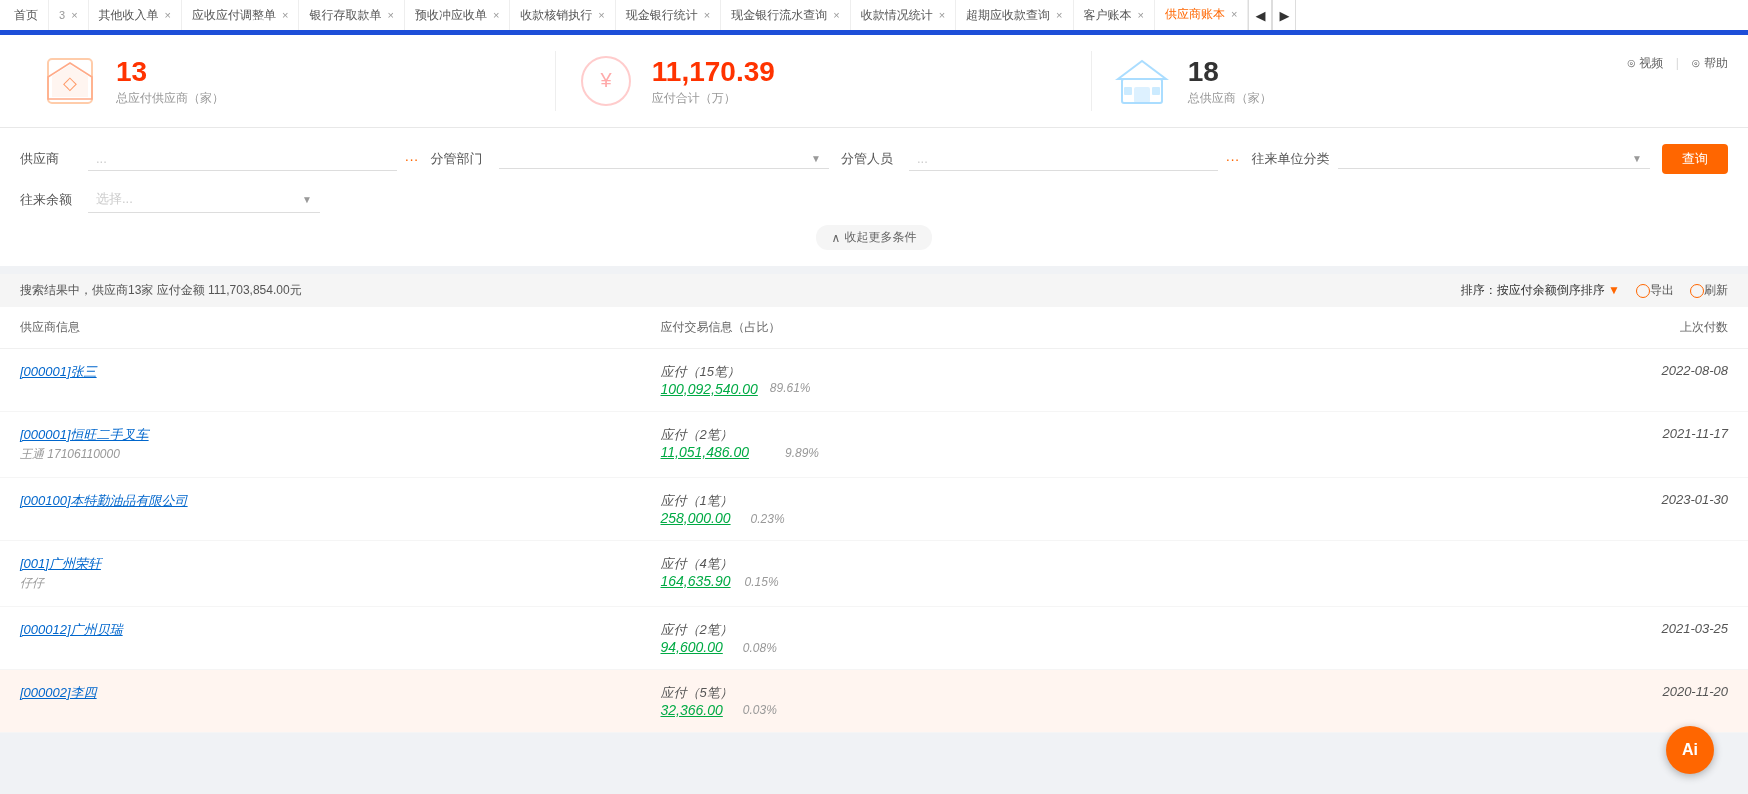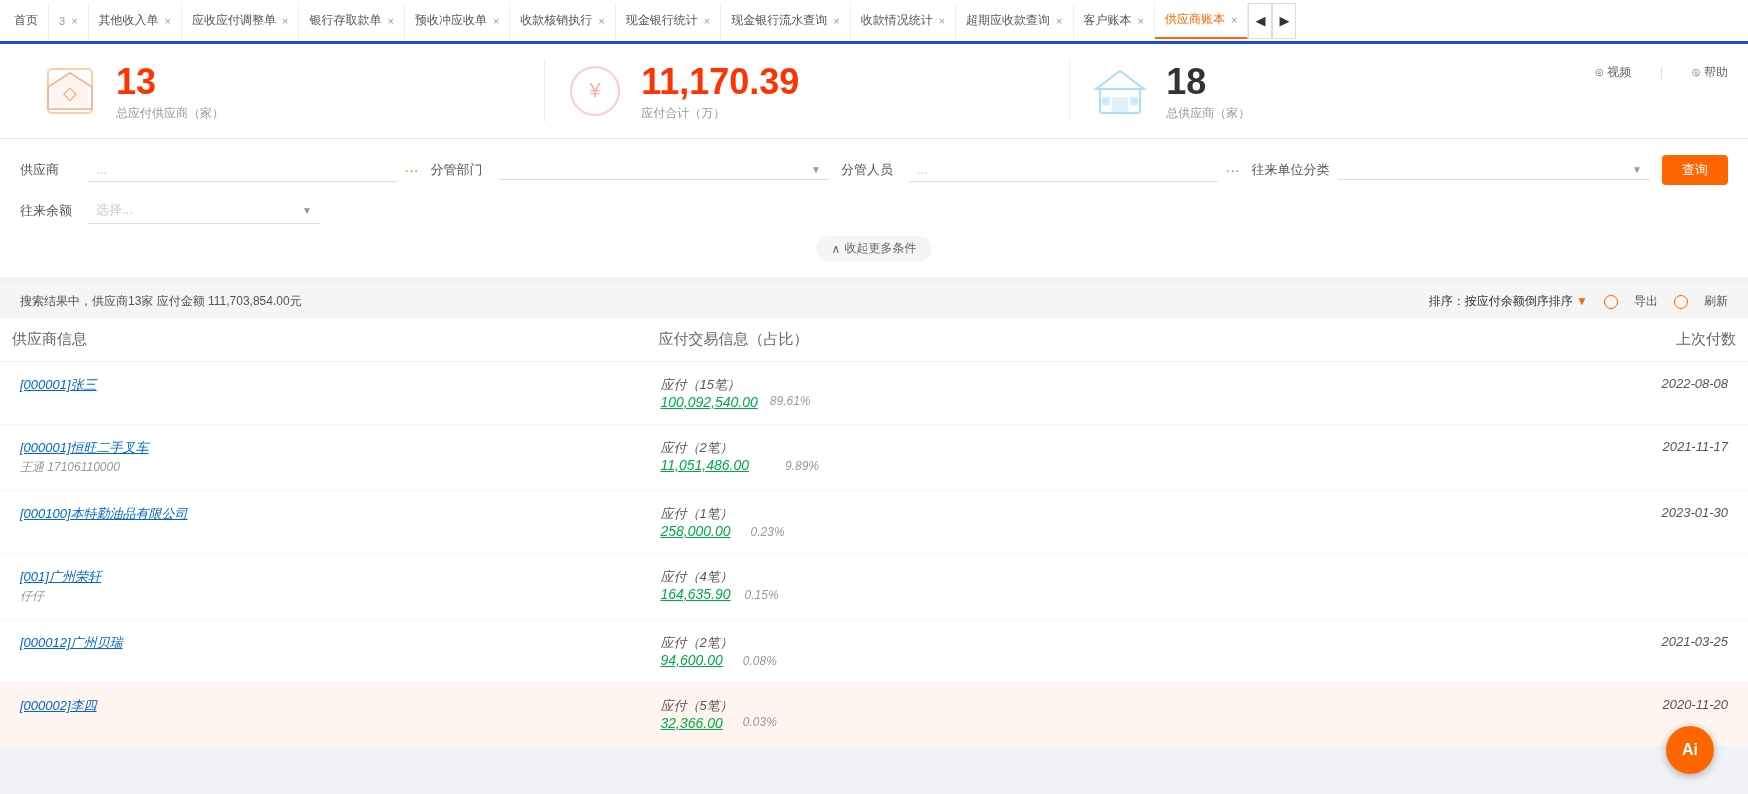--- a/index.html
+++ b/index.html
@@ -3,22 +3,22 @@
   <meta charset="utf-8">
   <style>
     * { margin: 0; padding: 0; box-sizing: border-box; }
     body { font-family: 'Microsoft YaHei', Arial, sans-serif; font-size: 13px; background: #f0f2f5; color: #333; width: 1748px; }
 
     
     .top-nav {
       display: flex;
       align-items: center;
       background: #fff;
-      border-bottom: 3px solid #1d4ed8;
-      height: 44px;
+      border-bottom: 5px solid #1d4ed8;
+      height: 35px;
       padding: 0 4px;
       overflow: hidden;
       text-align: center;
     }
     .nav-tab {
       display: flex;
       align-items: center;
       padding: 0 10px;
       height: 36px;
       font-size: 12px;
@@ -47,37 +47,37 @@
       padding: 0 20px;
     }
     .summary-card + .summary-card { border-left: 1px solid #eee; }
     .card-icon {
       width: 60px;
       height: 60px;
       margin-right: 16px;
       flex-shrink: 0;
     }
     .card-content .big-num {
-      font-size: 36px;
+      font-size: 28px;
       font-weight: bold;
       color: #ff3300;
       line-height: 1.2;
     }
     .card-content .big-num.black { color: #333; }
     .card-content .label {
       font-size: 12px;
       color: #999;
       margin-top: 2px;
     }
     .top-right-links {
       display: flex;
       align-items: flex-start;
       font-size: 12px;
       color: #666;
-      gap: 24px;
+      gap: 8px;
       flex-shrink: 0;
       align-self: flex-start;
       padding-top: 4px;
     }
     .top-right-links span { cursor: pointer; color: #666; }
 
     
     .search-area {
       background: #fff;
       padding: 16px 20px 8px;
@@ -163,43 +163,43 @@
     }
     .result-bar .right-actions {
       display: flex;
       align-items: center;
       gap: 16px;
     }
     .sort-label { color: #333; }
     .export-btn, .refresh-btn {
       display: flex;
       align-items: center;
-      gap: 16px;
+      gap: 0;
       color: #555;
       cursor: pointer;
       font-size: 12px;
     }
     .export-btn .icon, .refresh-btn .icon {
       width: 14px;
       height: 14px;
       border: 1.5px solid #ff6600;
       border-radius: 50%;
       display: inline-block;
     }
 
     
     .data-table {
       background: #fff;
       margin: 0;
     }
     .table-header {
       display: flex;
-      padding: 12px 12px;
+      padding: 12px 20px;
       border-bottom: 1px solid #f0f0f0;
-      font-size: 15px;
+      font-size: 12px;
       color: #666;
       font-weight: 500;
     }
     .col-supplier { flex: 3; }
     .col-transaction { flex: 3; }
     .col-last-pay { flex: 2; text-align: right; }
 
     .table-row {
       display: flex;
       padding: 14px 20px;
@@ -510,21 +510,21 @@
       <span class="last-pay-date">2021-03-25</span>
     </div>
   </div>
 
   <div class="table-row highlighted">
     <div class="col-supplier">
       <div class="supplier-link">[000002]李四</div>
     </div>
     <div class="col-transaction">
       <div class="trans-label">应付（5笔）</div>
-      <div style="display:flex;align-items:flex-start;gap:8px;">
+      <div style="display:flex;align-items:center;gap:8px;">
         <span class="trans-amount">32,366.00</span>
         <span class="trans-percent">0.03%</span>
       </div>
     </div>
     <div class="col-last-pay">
       <span class="last-pay-date">2020-11-20</span>
     </div>
   </div>
 </div>
 

